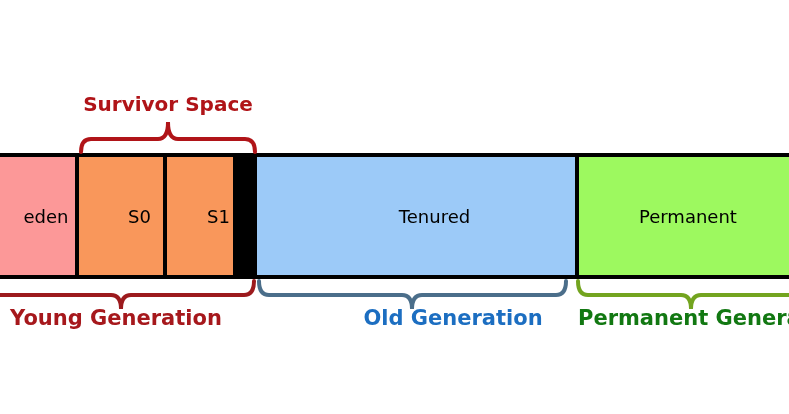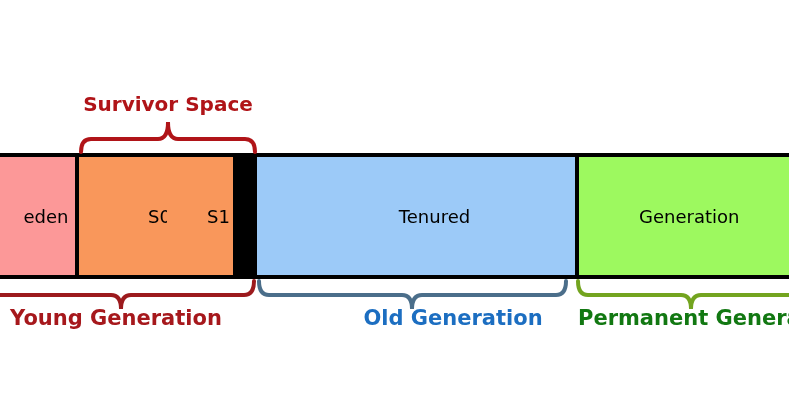--- a/index.html
+++ b/index.html
@@ -81,31 +81,31 @@
 </style>
 </head>
 <body>
 
 <div class="canvas">
 
   <div class="bar">
     <div class="cell cell-eden" style="background-color: rgb(252, 152, 152);">
       <span>eden</span>
     </div>
-    <div class="cell cell-s0" style="background-color: rgb(249, 151, 91); padding-left: 20px;">
+    <div class="cell cell-s0" style="background-color: rgb(249, 151, 91);">
       <span>S0</span>
     </div>
     <div class="cell cell-s1" style="background-color: rgb(249, 151, 91);">
       <span>S1</span>
     </div>
     <div class="cell cell-tenured" style="background-color: rgb(156, 202, 248);">
       <span>Tenured</span>
     </div>
     <div class="cell cell-permanent" style="background-color: rgb(157, 249, 95);">
-      <span>Generation</span>
+      <span>Permanent</span>
     </div>
   </div>
 
   <svg class="brace-layer" width="789" height="414" viewBox="0 0 789 414" xmlns="http://www.w3.org/2000/svg">
     <path d="M 81,152 Q 81,139 91,139 L 158,139 Q 168,139 168,122 Q 168,139 178,139 L 245,139 Q 255,139 255,152" fill="none" stroke-width="4" stroke-linecap="round" stroke="#B01418"></path>
     <path d="M -14,281 Q -14,295 -4,295 L 111,295 Q 121,295 121,309 Q 121,295 131,295 L 244,295 Q 254,295 254,281" fill="none" stroke-width="4" stroke-linecap="round" stroke="#9C1A1D"></path>
     <path d="M 259,281 Q 259,295 269,295 L 402,295 Q 412,295 412,309 Q 412,295 422,295 L 556,295 Q 566,295 566,281" fill="none" stroke-width="4" stroke-linecap="round" stroke="#4B6E8A"></path>
     <path d="M 578,281 Q 578,295 588,295 L 681,295 Q 691,295 691,309 Q 691,295 701,295 L 796,295 Q 806,295 806,281" fill="none" stroke-width="4" stroke-linecap="round" stroke="#73A41F"></path>
   </svg>
 

